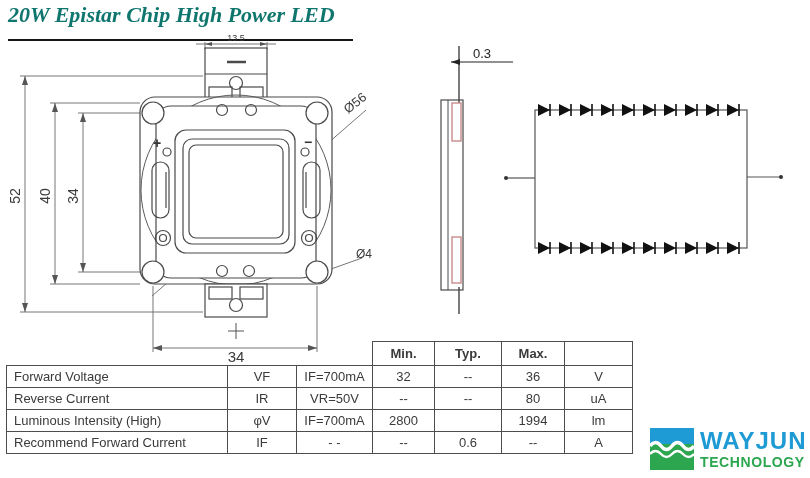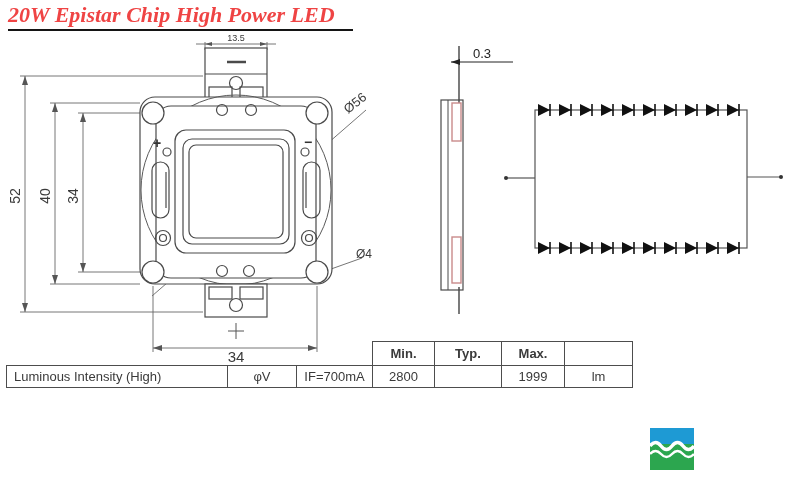--- a/index.html
+++ b/index.html
@@ -1,20 +1,20 @@
 <!DOCTYPE html>
 <html><head>
 <meta charset="utf-8">
 <style>
   html,body{margin:0;padding:0;}
   body{width:810px;height:478px;background:#ffffff;position:relative;overflow:hidden;
        font-family:"Liberation Sans",sans-serif;color:#333;}
   .title{position:absolute;left:8px;top:2px;font-family:"Liberation Serif",serif;
-         font-style:italic;font-weight:bold;font-size:22px;color:#ef4444;
-         border-bottom:2px solid #141414;padding:0 18px 1px 0;display:inline-block;}
+         font-style:italic;font-weight:bold;font-size:22px;color:#0f766e;
+         border-bottom:2px solid #141414;padding:0 18px 11px 0;display:inline-block;}
   svg{position:absolute;}
   #drawing{left:0;top:30px;}
   
   .spec-table{position:absolute;left:6px;top:341px;border-collapse:collapse;table-layout:fixed;}
   .spec-table td,.spec-table th{border:1px solid #4d4d4d;font-size:13px;color:#3a3a3a;
         padding:0 0;height:21px;text-align:center;overflow:hidden;white-space:nowrap;}
   .spec-table th{font-weight:bold;height:23px;}
   .spec-table th.spacer{border:none;background:transparent;}
   .spec-table td.param{text-align:left;padding-left:7px;}
   
@@ -211,31 +211,62 @@
       <tr>
     <th class="spacer"></th>
     <th class="spacer"></th>
     <th class="spacer"></th>
     <th>Min.</th>
     <th>Typ.</th>
     <th>Max.</th>
     <th></th>
   </tr>
   <tr>
+    <td class="param">Forward Voltage</td>
+    <td>VF</td>
+    <td>IF=700mA</td>
+    <td>32</td>
+    <td>--</td>
+    <td>36</td>
+    <td>V</td>
+  </tr>
+  <tr>
+    <td class="param">Reverse Current</td>
+    <td>IR</td>
+    <td>VR=50V</td>
+    <td>--</td>
+    <td>--</td>
+    <td>80</td>
+    <td>uA</td>
+  </tr>
+  <tr>
     <td class="param">Luminous Intensity   (High)</td>
     <td>φV</td>
     <td>IF=700mA</td>
     <td>2800</td>
     <td></td>
-    <td>1999</td>
+    <td>1994</td>
     <td>lm</td>
+  </tr>
+  <tr>
+    <td class="param">Recommend Forward Current</td>
+    <td>IF</td>
+    <td>- -</td>
+    <td>--</td>
+    <td>0.6</td>
+    <td>--</td>
+    <td>A</td>
   </tr>
 </tbody>
   </table>
 
 <div class="logo">
   <svg class="logo-icon" width="44" height="42" viewBox="0 0 44 42">
     <rect x="0" y="12" width="44" height="30" fill="#2ca64f"></rect>
     <rect x="0" y="0" width="44" height="16" fill="#1e9ad4"></rect>
     <path d="M0,18 Q5.5,11 11,18 T22,18 T33,18 T44,18" stroke="#ffffff" stroke-width="3.5" fill="none"></path>
     <path d="M0,26 Q5.5,20 11,26 T22,26 T33,26 T44,26" stroke="#ffffff" stroke-width="2.5" fill="none"></path>
   </svg>
+  <div class="logo-text">
+    <div class="logo-name" style="color:#1e9ad4">WAYJUN</div>
+    <div class="logo-sub" style="color:#2ca64f">TECHNOLOGY</div>
+  </div>
 </div>
 
 </body></html>

